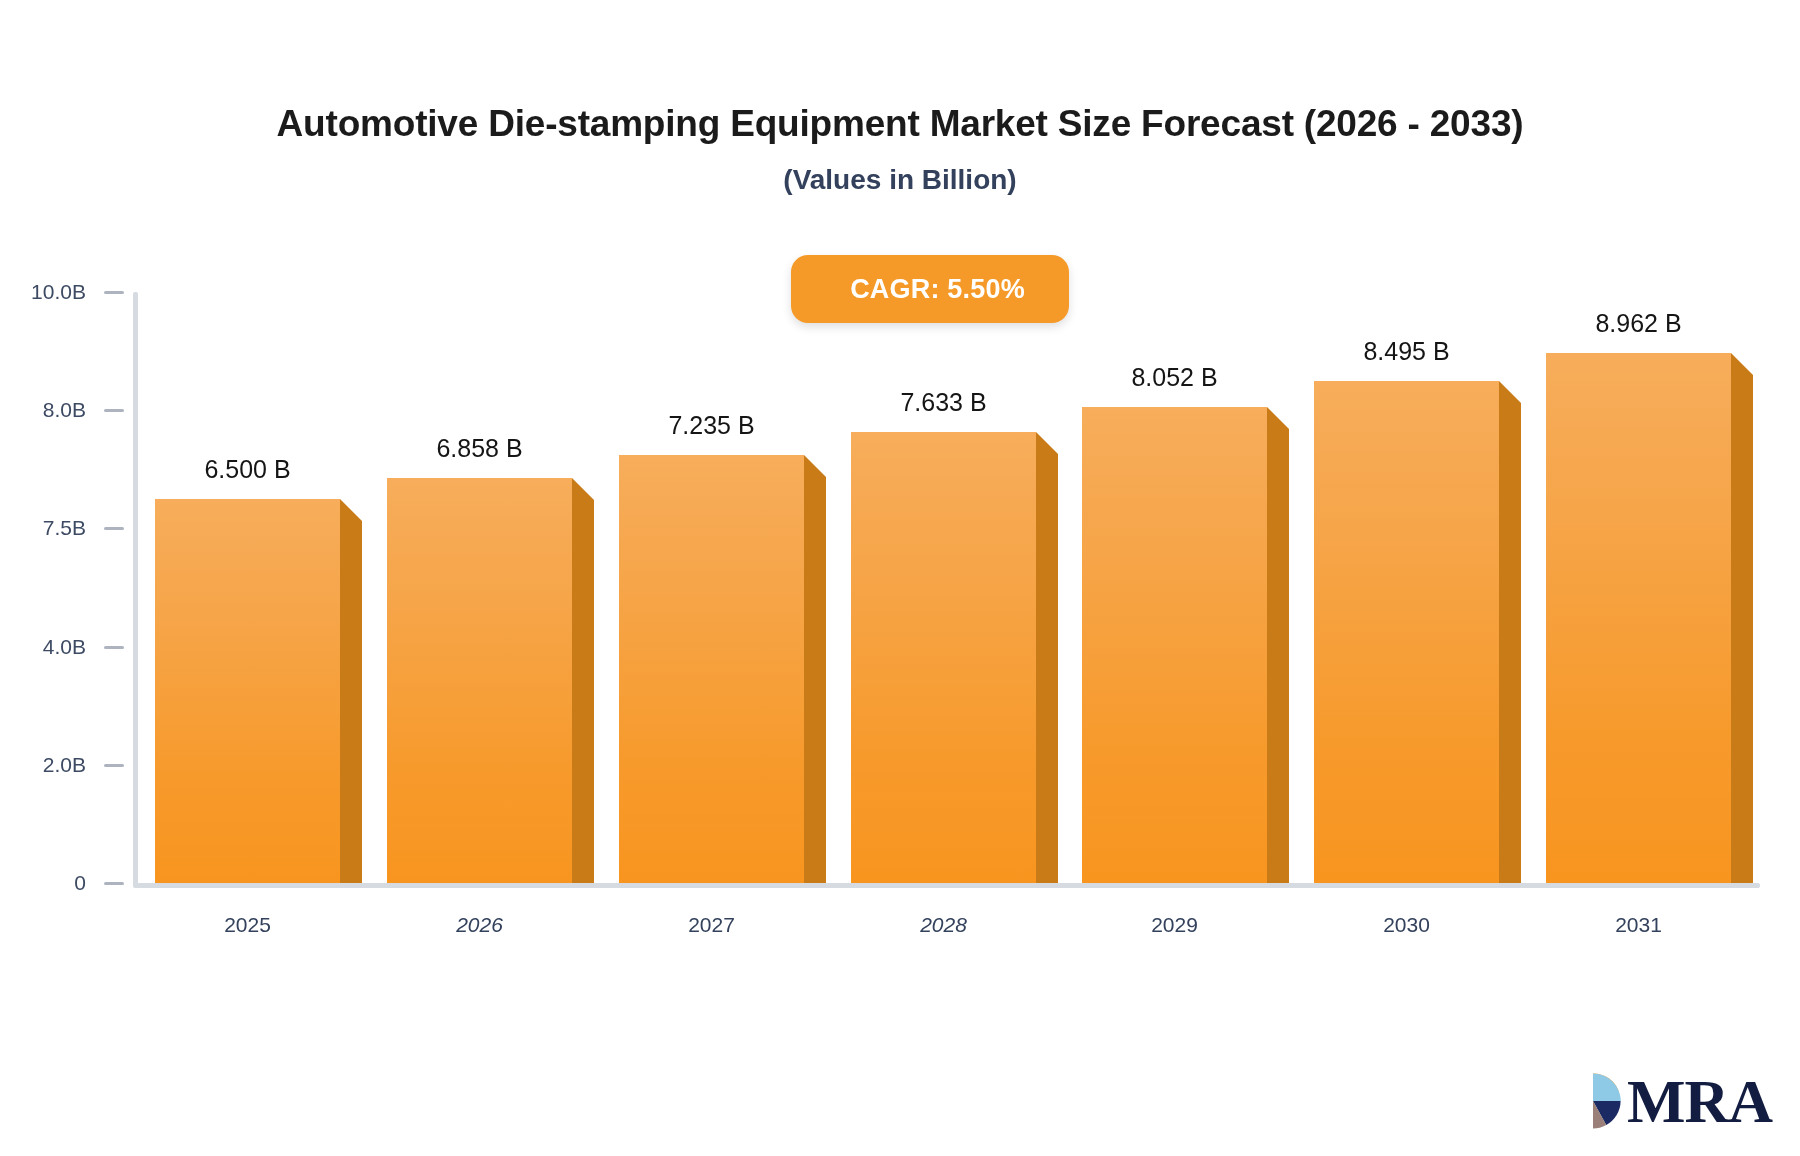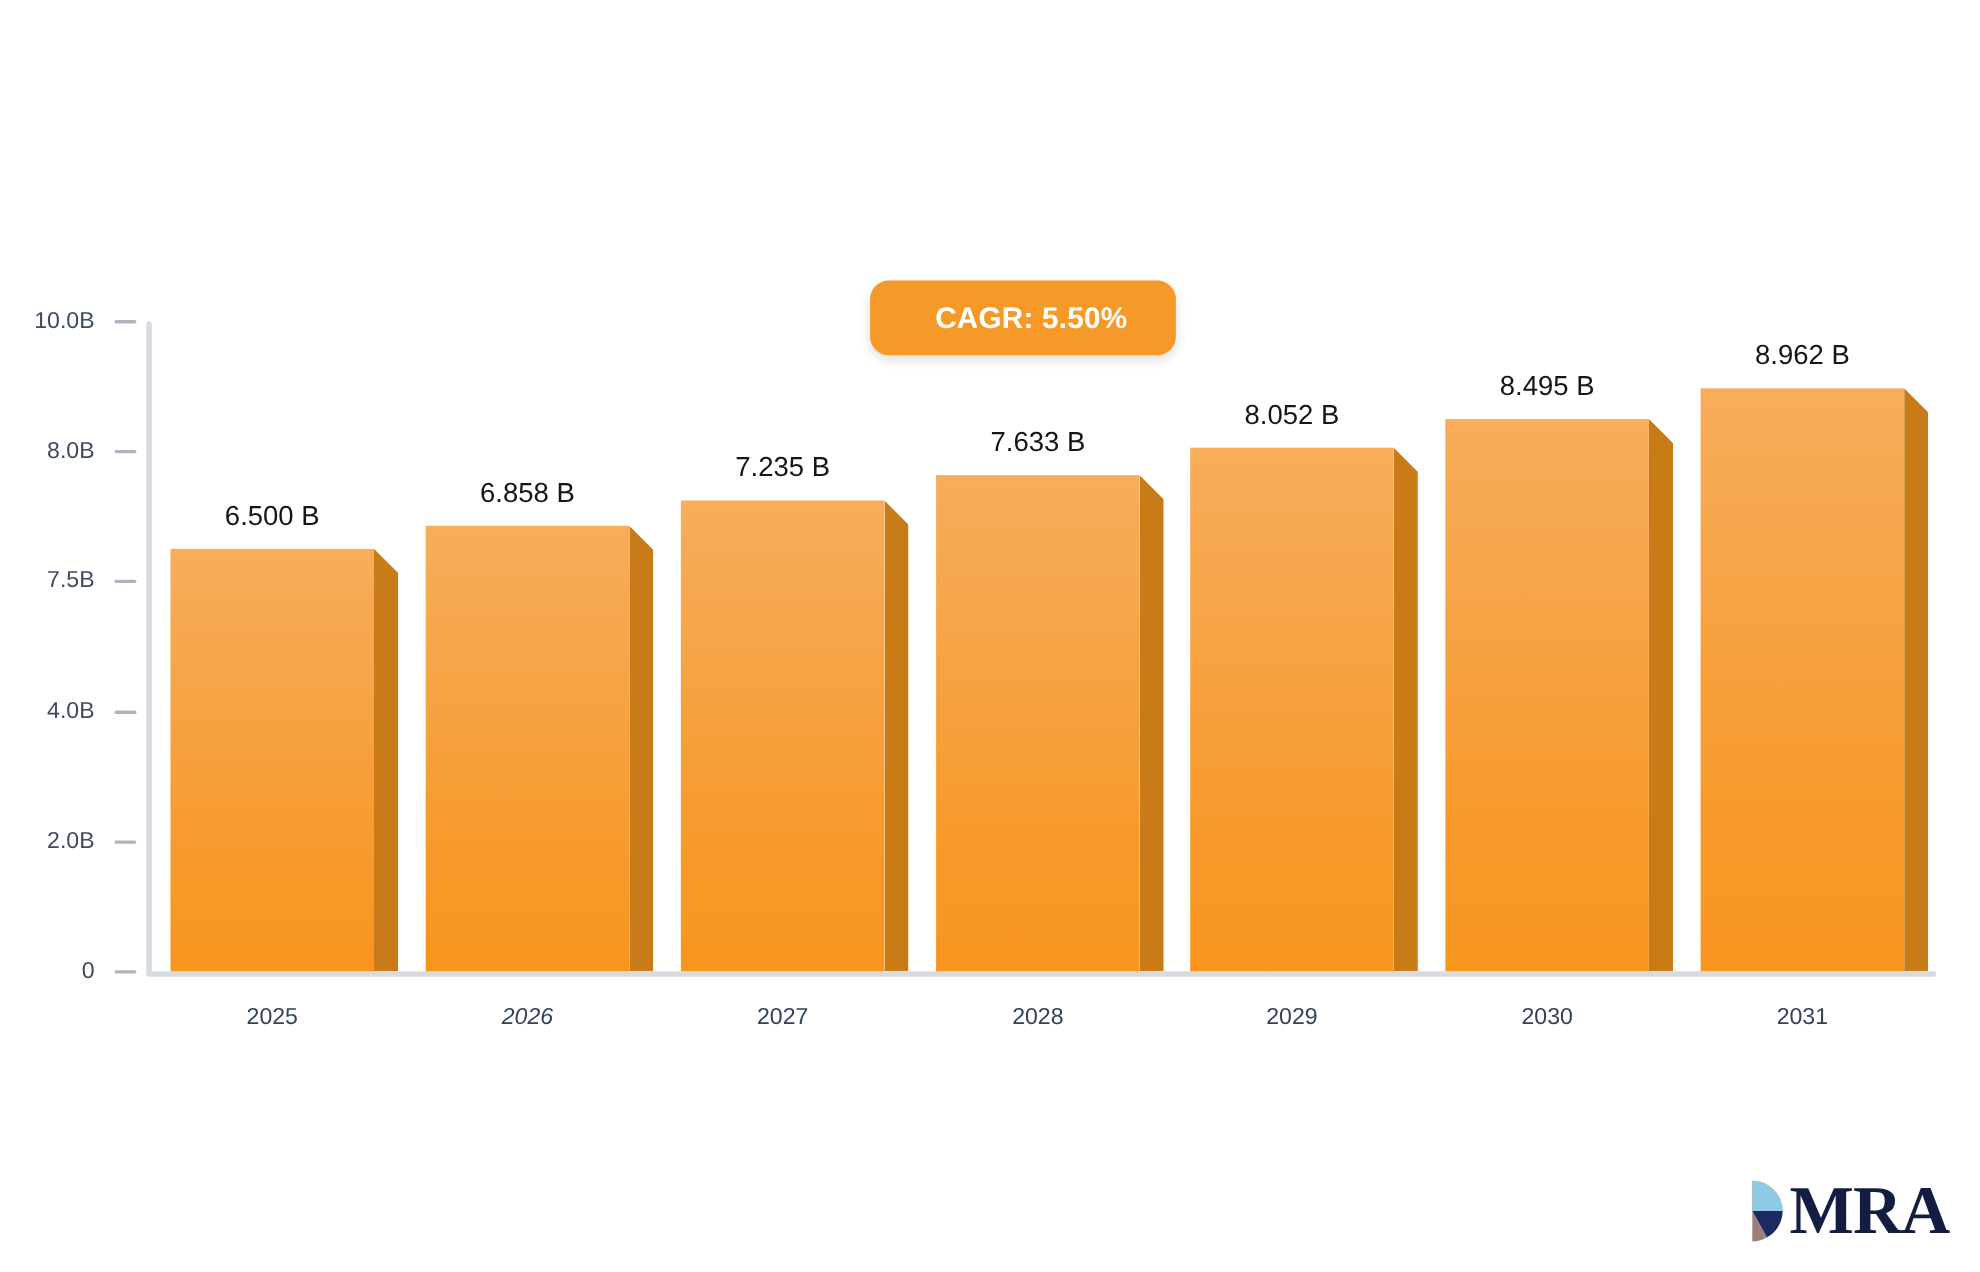--- a/index.html
+++ b/index.html
@@ -177,20 +177,22 @@
     font-weight: bold;
     color: #131d41;
     line-height: 1;
     letter-spacing: -1px;
   }
 </style>
 </head>
 <body>
 
 <div class="chart-header">
+  <h1 class="chart-title">Automotive Die-stamping Equipment Market Size Forecast (2026 - 2033)</h1>
+  <h2 class="chart-subtitle">(Values in Billion)</h2>
 </div>
 
 <div class="cagr-badge">
   <span>CAGR: 5.50%</span>
 </div>
 
 <div class="plot-wrap">
   <div class="y-spine"></div>
   <div class="x-spine"></div>
   <div id="y-axis">
@@ -241,21 +243,21 @@
       <div class="bar3d" style="left: 1546px; width: 207px; height: 530px;">
         <div class="bar-side" style="left: 185px; width: 22px; height: 530px; clip-path: polygon(0px 0px, 100% 4.151%, 100% 100%, 0px 100%);"></div>
         <div class="bar-front" style="width: 185px; height: 530px;"></div>
       </div>
       <div class="bar-label" style="left: 1638.5px; top: 309px;">8.962 B</div>
     </div>
   <div id="x-axis">
       <div class="x-tick-label" style="left: 247.5px;">2025</div>
       <div class="x-tick-label" style="left: 479.5px; font-style: italic;">2026</div>
       <div class="x-tick-label" style="left: 711.5px;">2027</div>
-      <div class="x-tick-label" style="left: 943.5px;">2028</div>
+      <div class="x-tick-label" style="left: 943.5px; font-style: italic;">2028</div>
       <div class="x-tick-label" style="left: 1174.5px;">2029</div>
       <div class="x-tick-label" style="left: 1406.5px;">2030</div>
       <div class="x-tick-label" style="left: 1638.5px;">2031</div>
     </div>
 </div>
 
 <div class="logo">
   <svg class="logo-mark" viewBox="0 0 100 100">
     <path d="M50 50 L50 4 A46 46 0 1 0 50 96 A46 46 0 0 1 50 4 Z" fill="#F29325"></path>
     <path d="M50 50 L50 4 A46 46 0 0 1 93 34 Z" fill="#F29325"></path>

